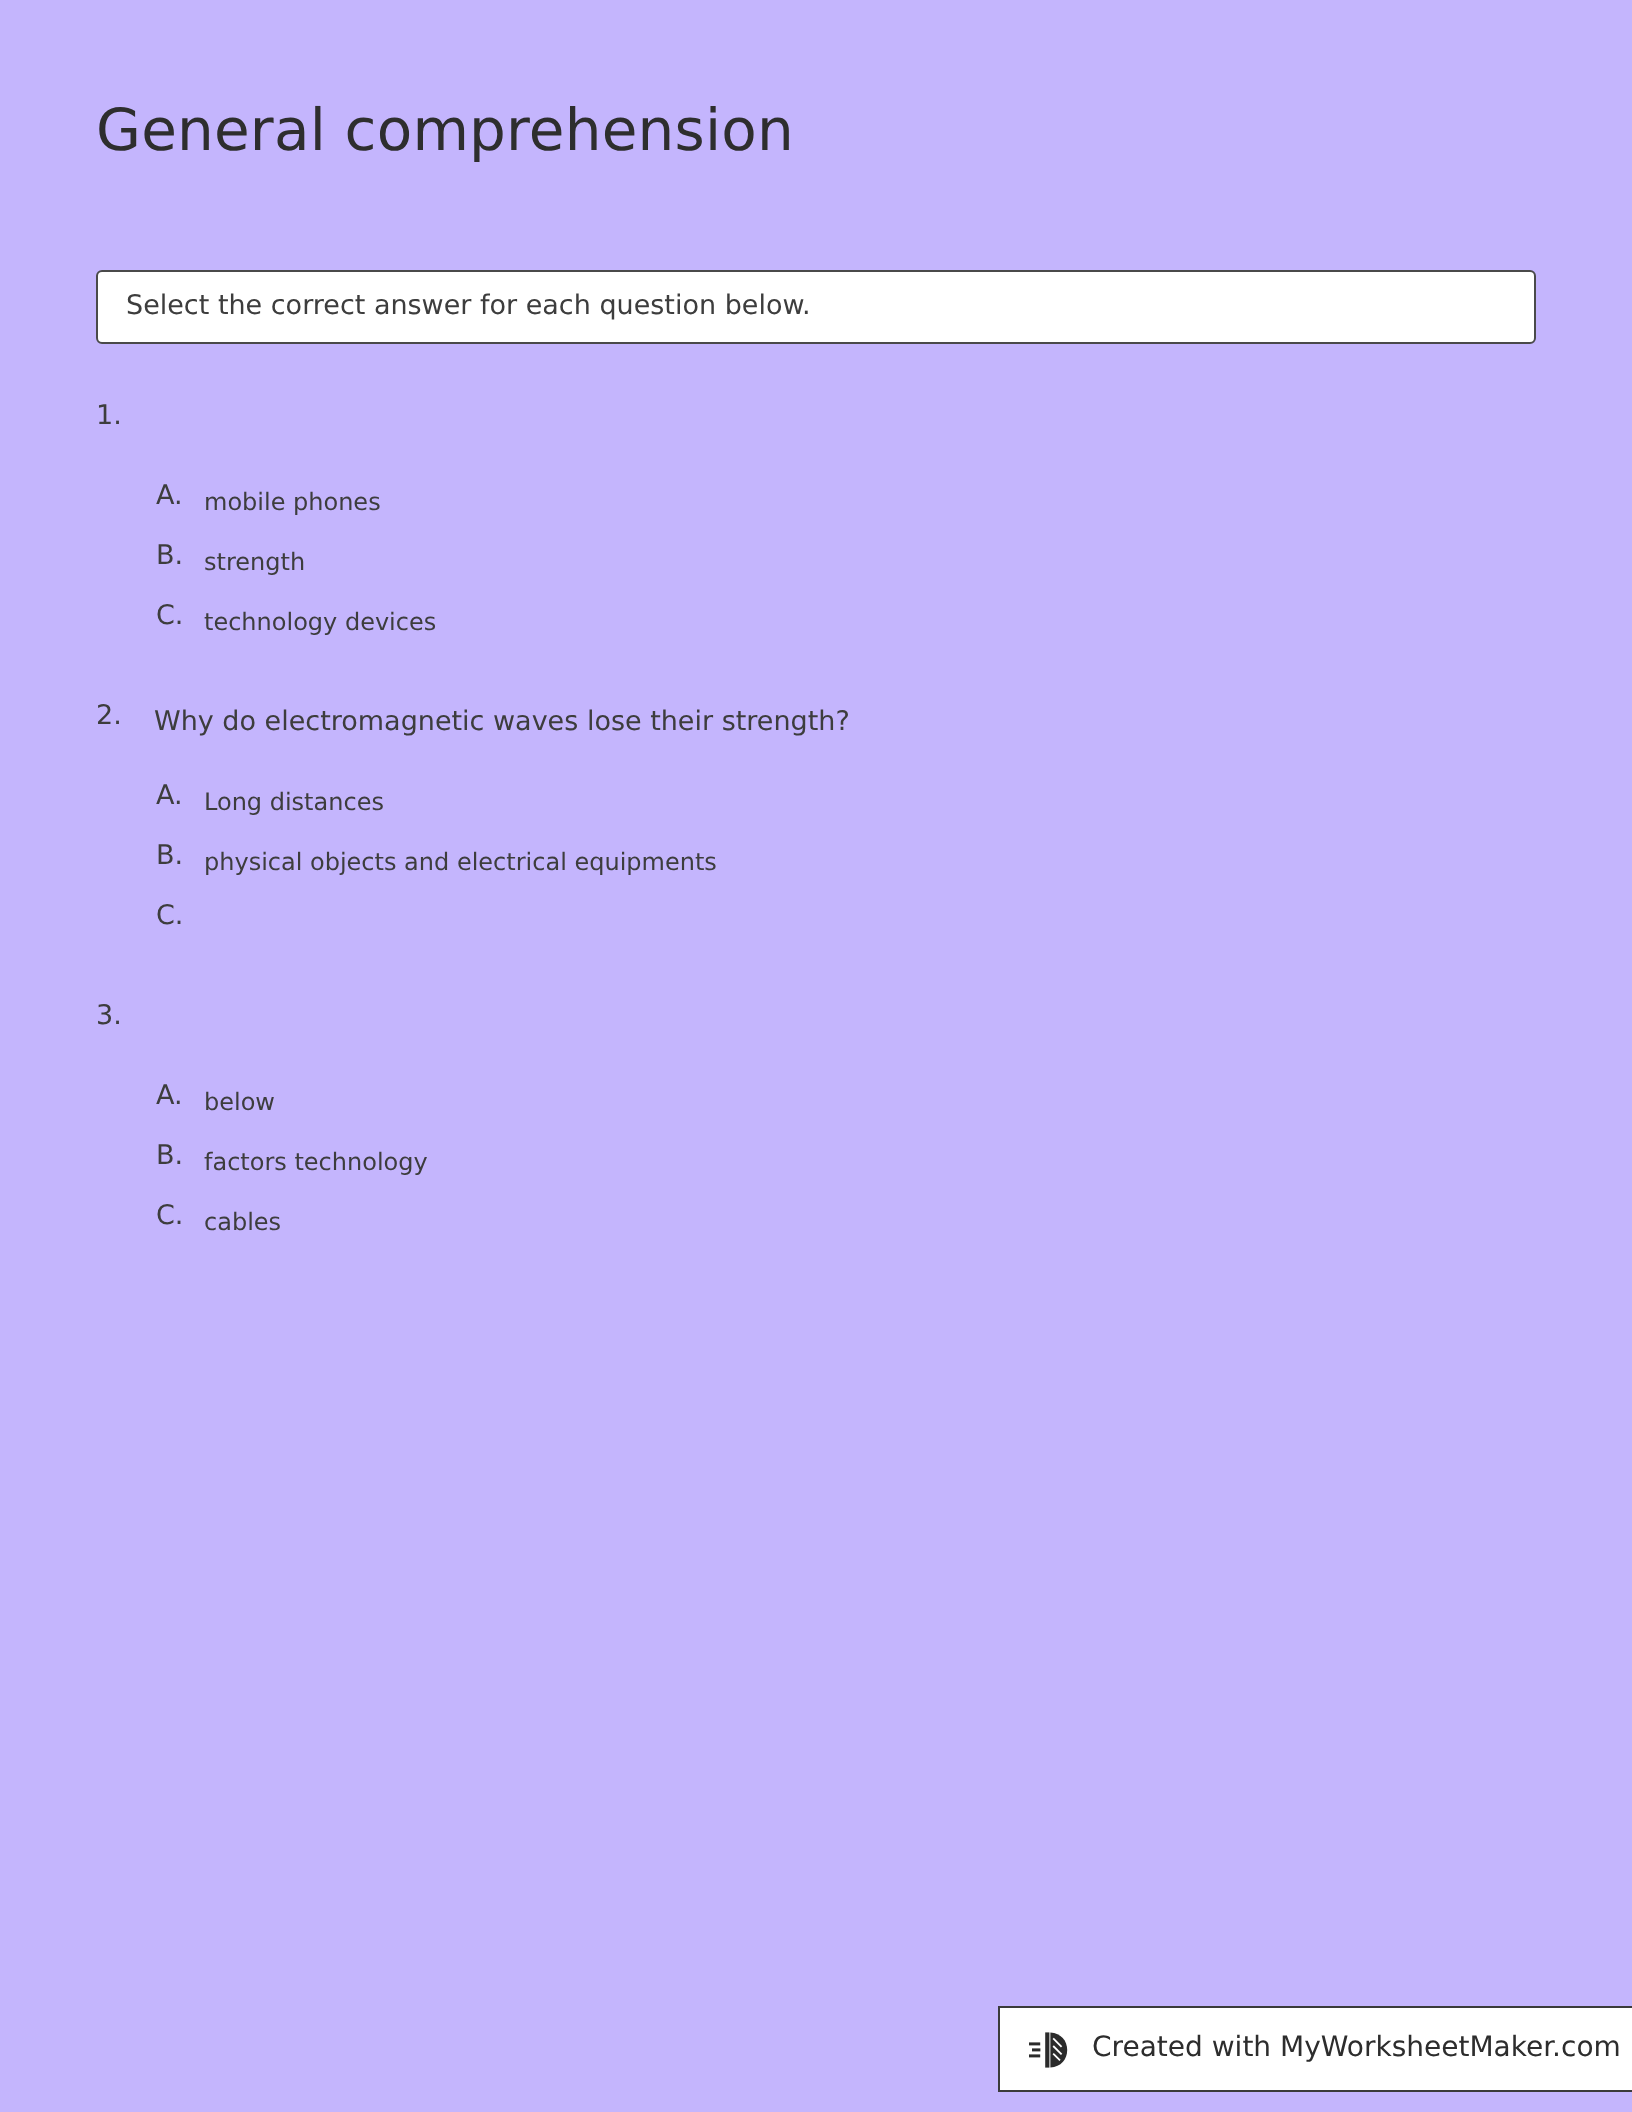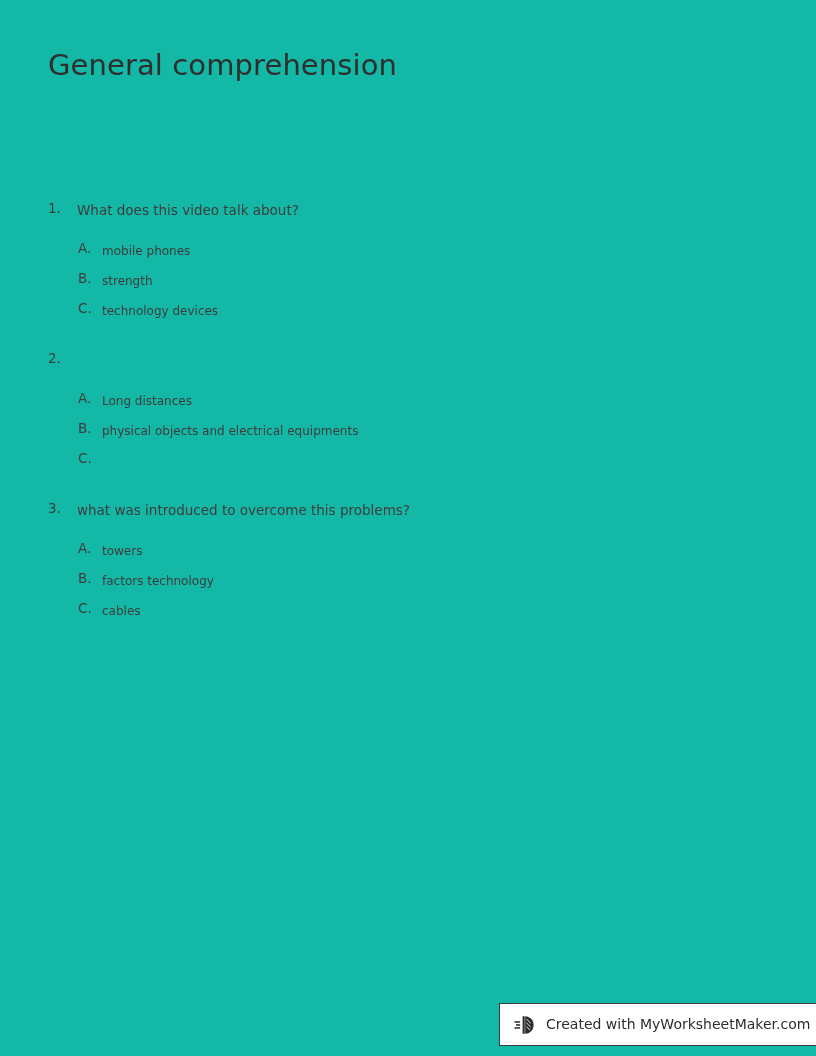--- a/index.html
+++ b/index.html
@@ -11,21 +11,21 @@
     width: 816px;
     height: 1056px;
     position: relative;
     font-family: "DejaVu Sans", "Liberation Sans", sans-serif;
     color: #3d3d3d;
     overflow: hidden;
   }
   .page {
     position: absolute;
     inset: 0;
-    background: #14b8a6;
+    background: #c4b5fd;
   }
   .worksheet-title {
     position: absolute;
     left: 48px;
     top: 47px;
     font-size: 29px;
     font-weight: 400;
     color: #2e2e2e;
     letter-spacing: 0.1px;
     line-height: 1.25;
@@ -127,72 +127,74 @@
     line-height: 1.2;
   }
 </style>
 </head>
 <body>
 
 <div class="page">
 
   <div class="worksheet-title">General comprehension</div>
 
+  <div class="instruction-box">
+    <div class="instruction-text">Select the correct answer for each question below.</div>
+  </div>
 
   <div class="questions">
 
     <div class="question-block">
       <div class="question-row">
         <span class="question-number">1.</span>
-        <span class="question-text">What does this video talk about?</span>
       </div>
       <div class="choices">
         <div class="choice-row">
           <span class="choice-letter">A.</span>
           <span class="choice-text">mobile phones</span>
         </div>
         <div class="choice-row">
           <span class="choice-letter">B.</span>
           <span class="choice-text">strength</span>
         </div>
         <div class="choice-row">
           <span class="choice-letter">C.</span>
           <span class="choice-text">technology devices</span>
         </div>
       </div>
     </div>
 
     <div class="question-block">
       <div class="question-row">
         <span class="question-number">2.</span>
+        <span class="question-text">Why do electromagnetic waves lose their strength?</span>
       </div>
       <div class="choices">
         <div class="choice-row">
           <span class="choice-letter">A.</span>
           <span class="choice-text">Long distances</span>
         </div>
         <div class="choice-row">
           <span class="choice-letter">B.</span>
           <span class="choice-text">physical objects and electrical equipments</span>
         </div>
         <div class="choice-row">
           <span class="choice-letter">C.</span>
         </div>
       </div>
     </div>
 
     <div class="question-block">
       <div class="question-row">
         <span class="question-number">3.</span>
-        <span class="question-text">what was introduced to overcome this problems?</span>
       </div>
       <div class="choices">
         <div class="choice-row">
           <span class="choice-letter">A.</span>
-          <span class="choice-text">towers</span>
+          <span class="choice-text">below</span>
         </div>
         <div class="choice-row">
           <span class="choice-letter">B.</span>
           <span class="choice-text">factors technology</span>
         </div>
         <div class="choice-row">
           <span class="choice-letter">C.</span>
           <span class="choice-text">cables</span>
         </div>
       </div>

